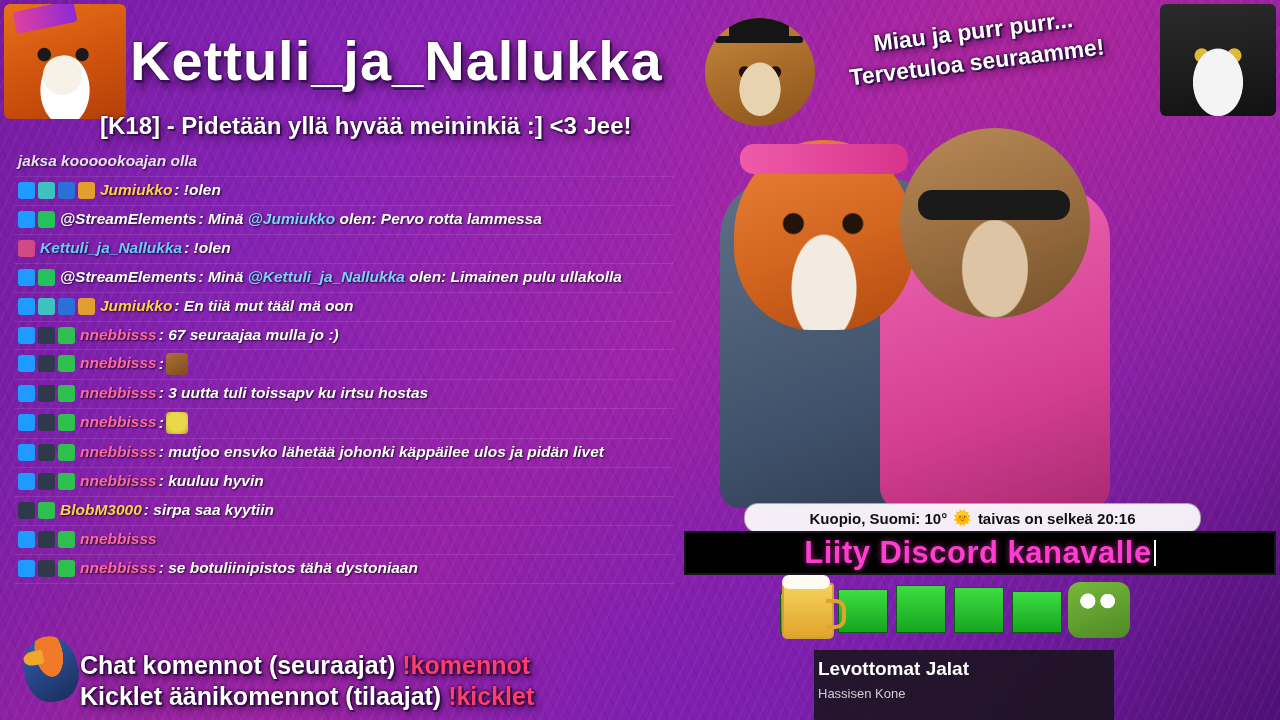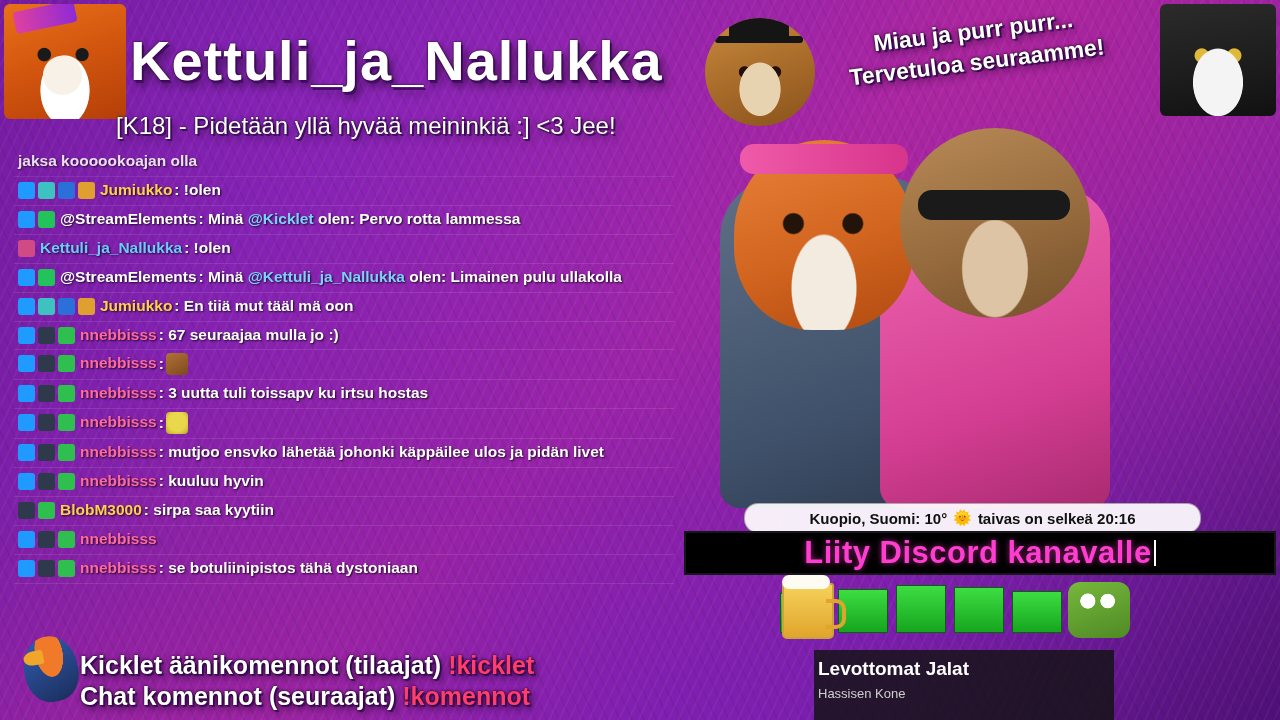--- a/index.html
+++ b/index.html
@@ -46,24 +46,24 @@
     color: #ffffff;
     letter-spacing: 1px;
     text-shadow:
       0 0 2px #000,
       2px 3px 0 #4a0b6d,
       4px 6px 10px rgba(0,0,0,0.55);
     white-space: nowrap;
   }
   .subtitle {
     position: absolute;
-    left: 116px;
+    left: 100px;
     top: 112px;
     font-size: 24px;
-    font-weight: normal;
+    font-weight: bold;
     color: #ffffff;
     text-shadow: 0 0 2px #000, 2px 2px 0 #4a0b6d, 3px 4px 8px rgba(0,0,0,0.5);
     white-space: nowrap;
   }
   .welcome {
     position: absolute;
     right: 140px;
     top: 16px;
     width: 330px;
     text-align: center;
@@ -125,20 +125,21 @@
 
   
   .chat {
     position: absolute;
     left: 14px;
     top: 148px;
     width: 660px;
     height: 492px;
     overflow: hidden;
     z-index: 4;
+    font-style: italic;
   }
   .chat-line {
     display: flex;
     align-items: flex-start;
     flex-wrap: wrap;
     padding: 3px 4px 4px 4px;
     font-size: 15.5px;
     line-height: 1.35;
     color: #ffffff;
     font-weight: bold;
@@ -434,21 +435,21 @@
         </span>
         <span class="uname" style="color: rgb(255, 208, 79);">Jumiukko</span>
         <span class="msg">: !olen</span>
       </div>
       <div class="chat-line">
         <span class="badges">
           <span class="badge b-share"></span>
           <span class="badge b-verify"></span>
         </span>
         <span class="uname" style="color: rgb(255, 255, 255);">@StreamElements</span>
-        <span class="msg">: Minä <span class="mention">@Kicklet</span> olen: Pervo rotta lammessa</span>
+        <span class="msg">: Minä <span class="mention">@Jumiukko</span> olen: Pervo rotta lammessa</span>
       </div>
       <div class="chat-line">
         <span class="badges">
           <span class="badge b-mic"></span>
         </span>
         <span class="uname" style="color: rgb(111, 200, 255);">Kettuli_ja_Nallukka</span>
         <span class="msg">: !olen</span>
       </div>
       <div class="chat-line">
         <span class="badges">
@@ -545,24 +546,24 @@
           <span class="badge b-green"></span>
         </span>
         <span class="uname" style="color: rgb(255, 106, 158);">nnebbisss</span>
         <span class="msg">: se botuliinipistos tähä dystoniaan</span>
       </div>
     </div>
 
   <div class="parrot"></div>
   <div class="commands">
     <div>
-      <span>Kicklet äänikomennot (tilaajat) </span><span class="cmd-accent">!kicklet</span>
+      <span>Chat komennot (seuraajat) </span><span class="cmd-accent">!komennot</span>
     </div>
     <div>
-      <span>Chat komennot (seuraajat) </span><span class="cmd-accent">!komennot</span>
+      <span>Kicklet äänikomennot (tilaajat) </span><span class="cmd-accent">!kicklet</span>
     </div>
   </div>
 
   <div class="mascot">
     <div class="fox-body"></div>
     <div class="bear-body"></div>
     <div class="fox-head"></div>
     <div class="fox-band"></div>
     <div class="bear-head"></div>
     <div class="shades"></div>

